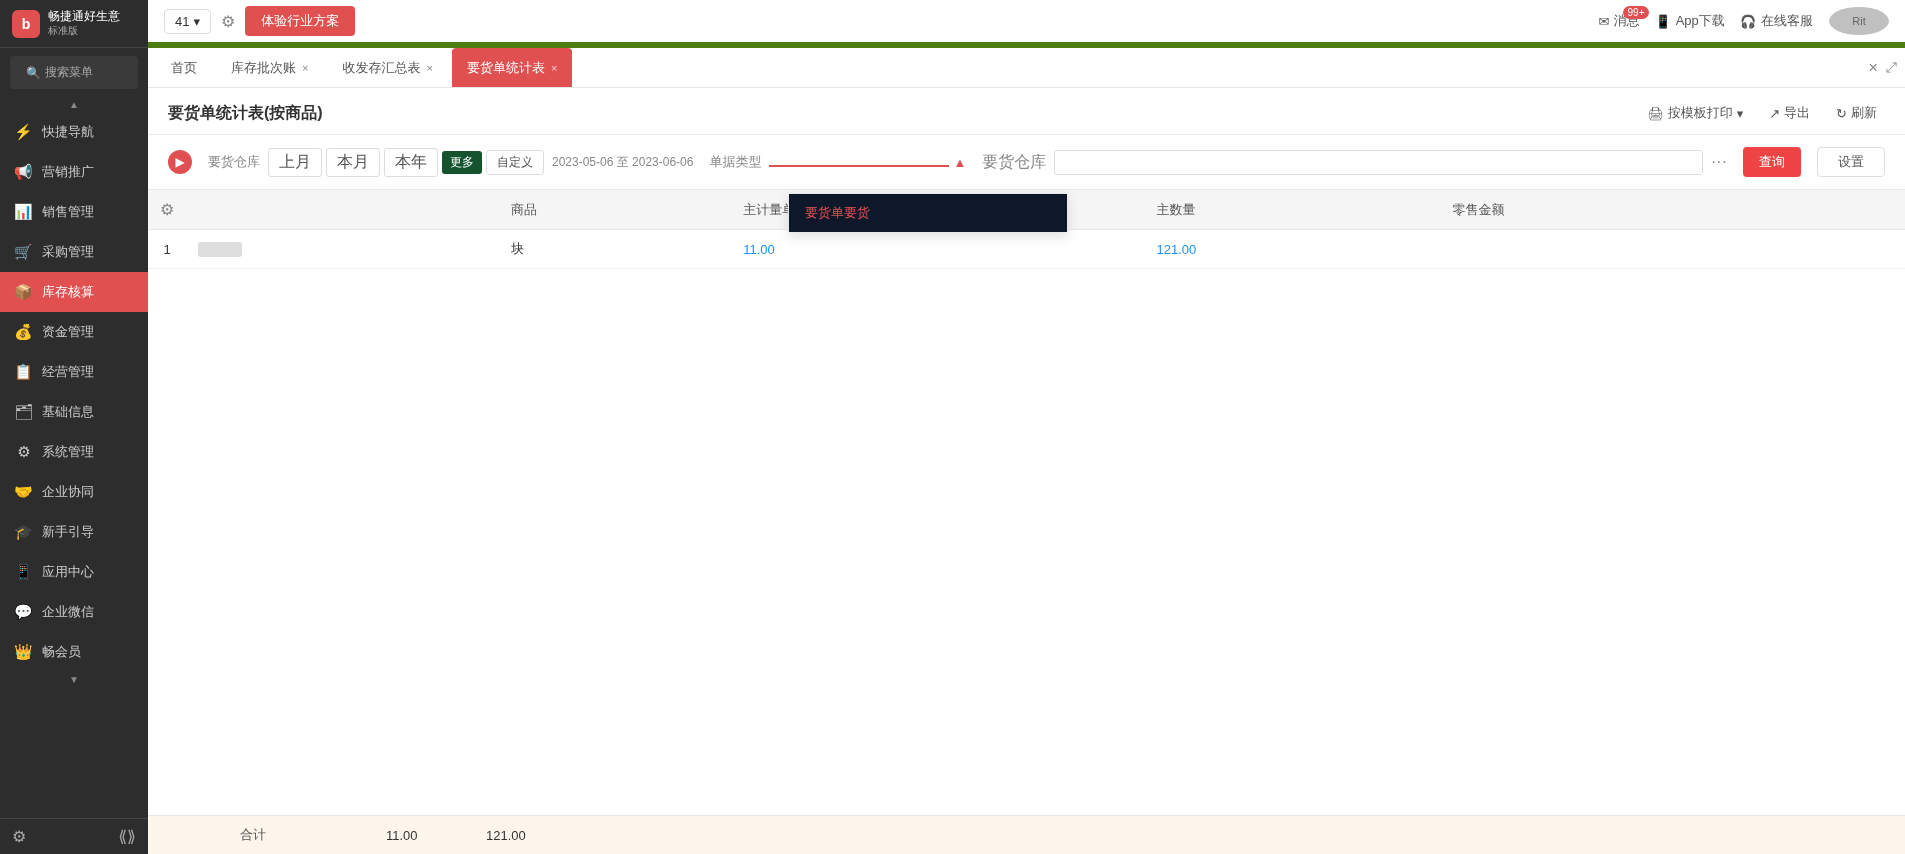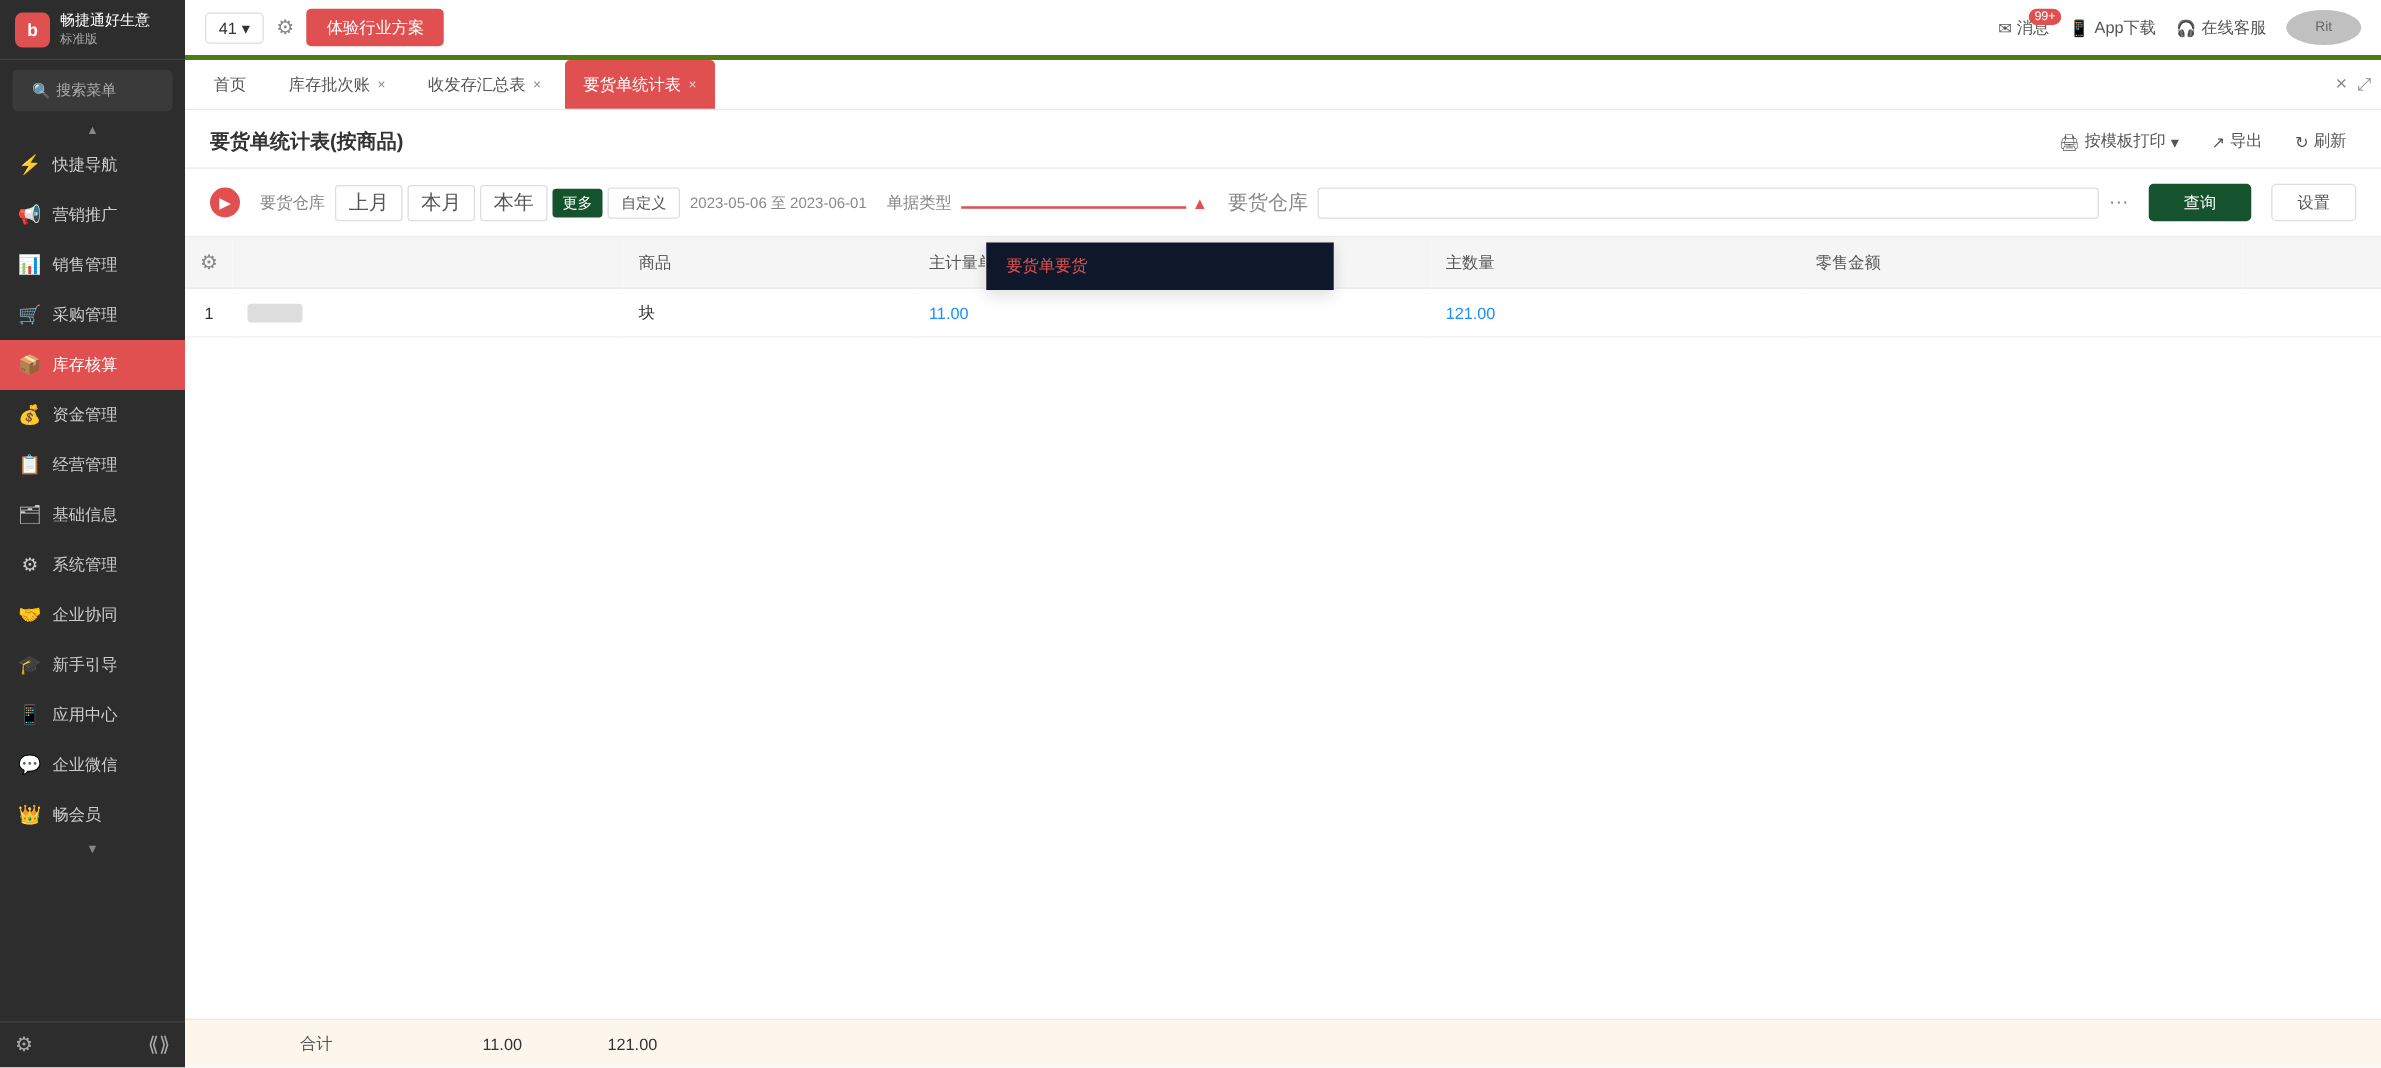--- a/index.html
+++ b/index.html
@@ -67,21 +67,21 @@
       height: 100%;
       overflow: hidden;
     }
 
     
     .topbar {
       height: 48px;
       background: #fff;
       display: flex; align-items: center; justify-content: space-between;
       padding: 3px 16px;
-      border-bottom: 4px solid #4d7c0f;
+      border-bottom: 6px solid #4d7c0f;
       flex-shrink: 0;
     }
     .topbar-left { display: flex; align-items: center; gap: 10px; }
     .topbar-selector {
       display: flex; align-items: center; gap: 4px;
       border: 1px solid #ddd; border-radius: 4px; padding: 4px 10px;
       cursor: pointer; font-size: 13px; color: #333;
     }
     .topbar-gear { color: #888; cursor: pointer; font-size: 16px; }
     .topbar-trial-btn {
@@ -195,22 +195,22 @@
     }
     .filter-type-chevron { color: #e05050; margin-left: 4px; cursor: pointer; }
     .filter-warehouse-section { display: flex; align-items: center; gap: 8px; flex: 1; }
     .filter-warehouse-label { color: #888; font-size: 16px; white-space: nowrap; }
     .filter-warehouse-input {
       border: 1px solid #ddd; border-radius: 3px; padding: 4px 8px;
       font-size: 13px; color: #333; flex: 1; outline: none;
     }
     .filter-more-btn { color: #888; cursor: pointer; font-size: 16px; }
     .query-btn {
-      background: #14532d; color: #fff; border: none;
-      padding: 6px 28px; border-radius: 4px; cursor: pointer; font-size: 13px;
+      background: #ef4444; color: #fff; border: none;
+      padding: 6px 16px; border-radius: 4px; cursor: pointer; font-size: 13px;
     }
     .settings-btn {
       background: #fff; color: #555; border: 1px solid #ddd;
       padding: 5px 20px; border-radius: 4px; cursor: pointer; font-size: 13px;
     }
     .dropdown-menu {
       position: absolute;
       top: calc(100% + 4px);
       left: 640px;
       width: 280px;
@@ -441,21 +441,21 @@
 
       <div class="filter-section">
         <span class="filter-label">要货仓库</span>
         <div class="filter-date-btns">
           <button class="filter-date-btn">上月</button>
           <button class="filter-date-btn">本月</button>
           <button class="filter-date-btn">本年</button>
           <span class="filter-date-badge">更多</span>
           <button class="filter-date-custom">自定义</button>
         </div>
-        <span class="filter-date-range">2023-05-06 至 2023-06-01</span>
+        <span class="filter-date-range">2023-05-06 至 2023-06-06</span>
       </div>
 
       <div class="filter-type-section">
         <span class="filter-type-label">单据类型</span>
         <div class="filter-type-input">
           <div class="filter-type-select">
             <span></span>
           </div>
           <span class="filter-type-chevron">▲</span>
         </div>

